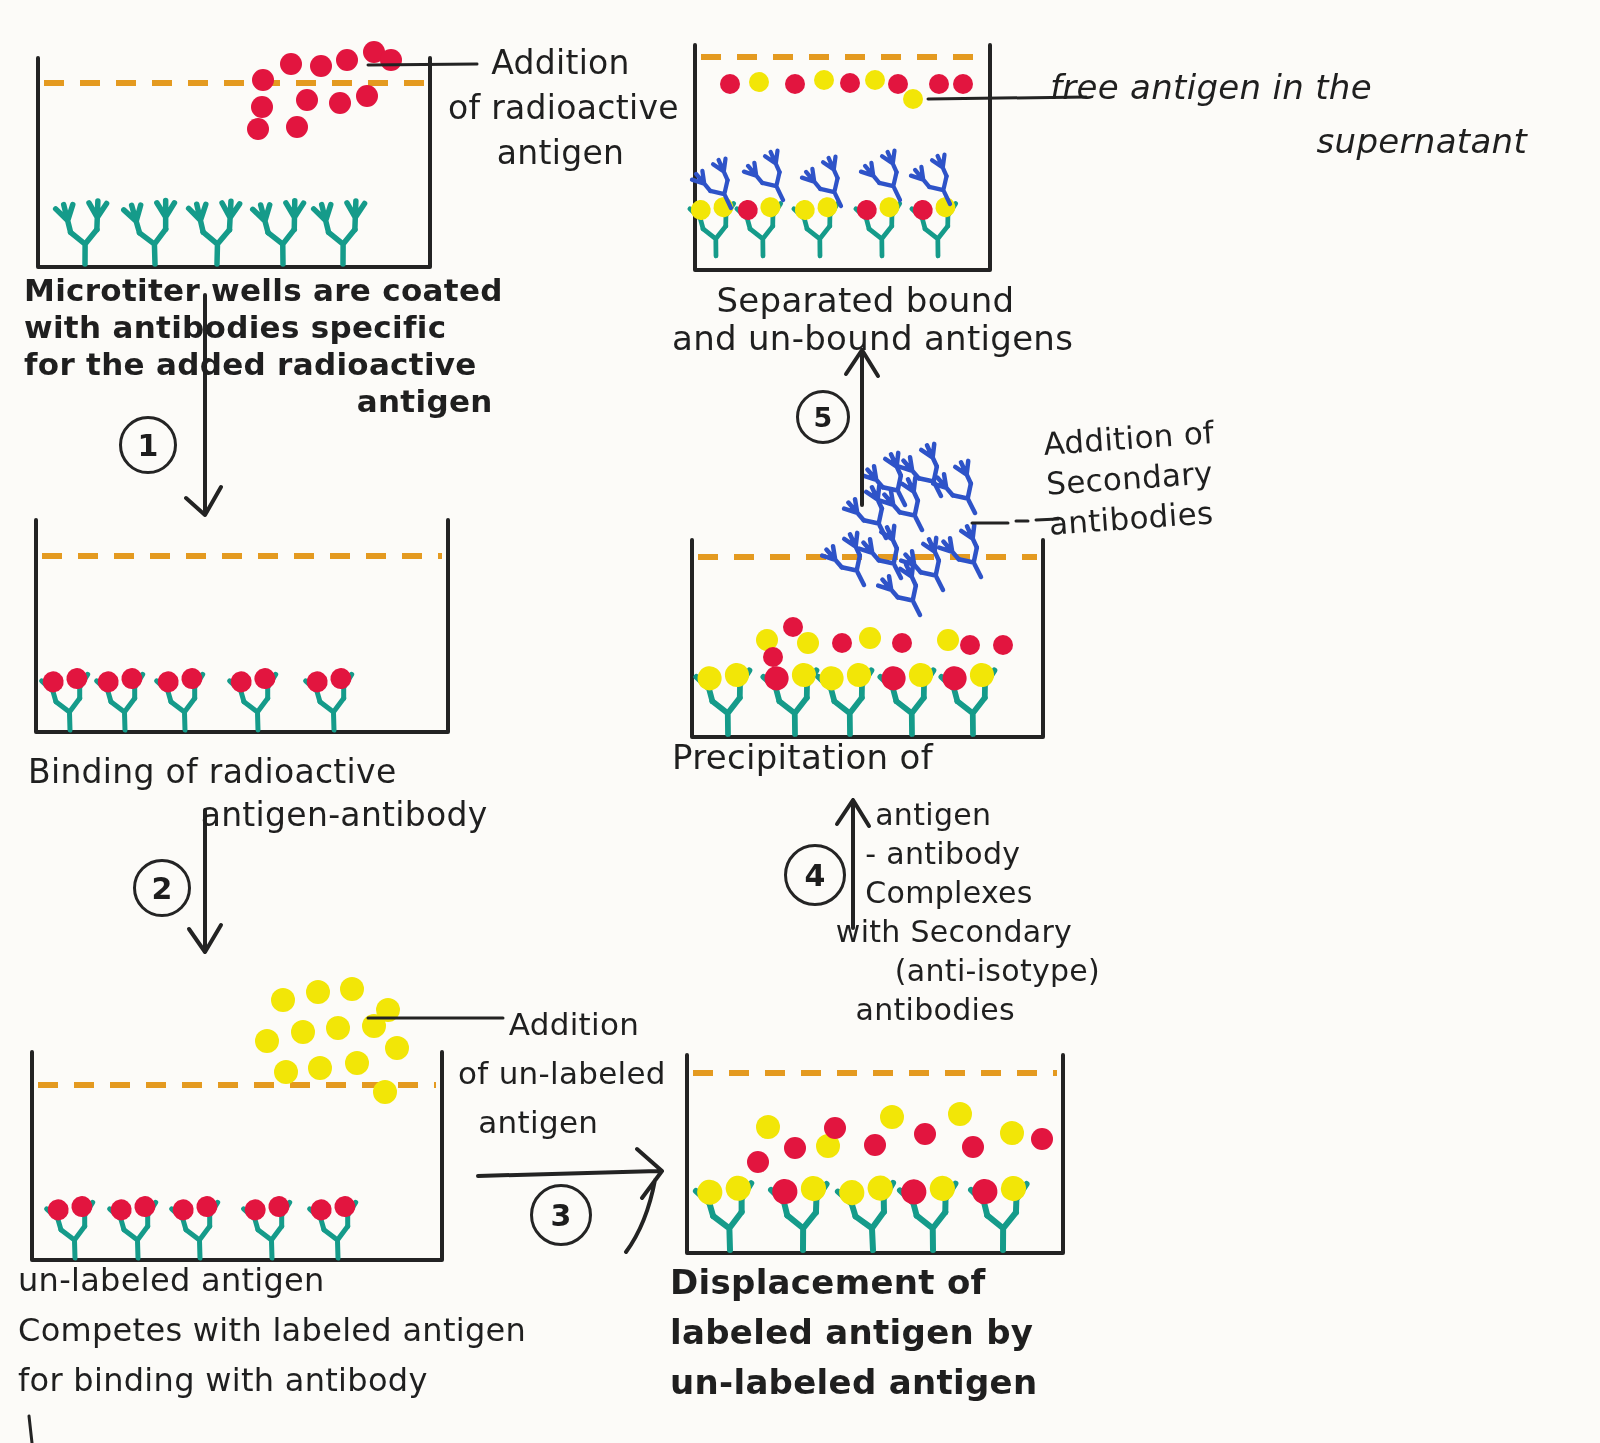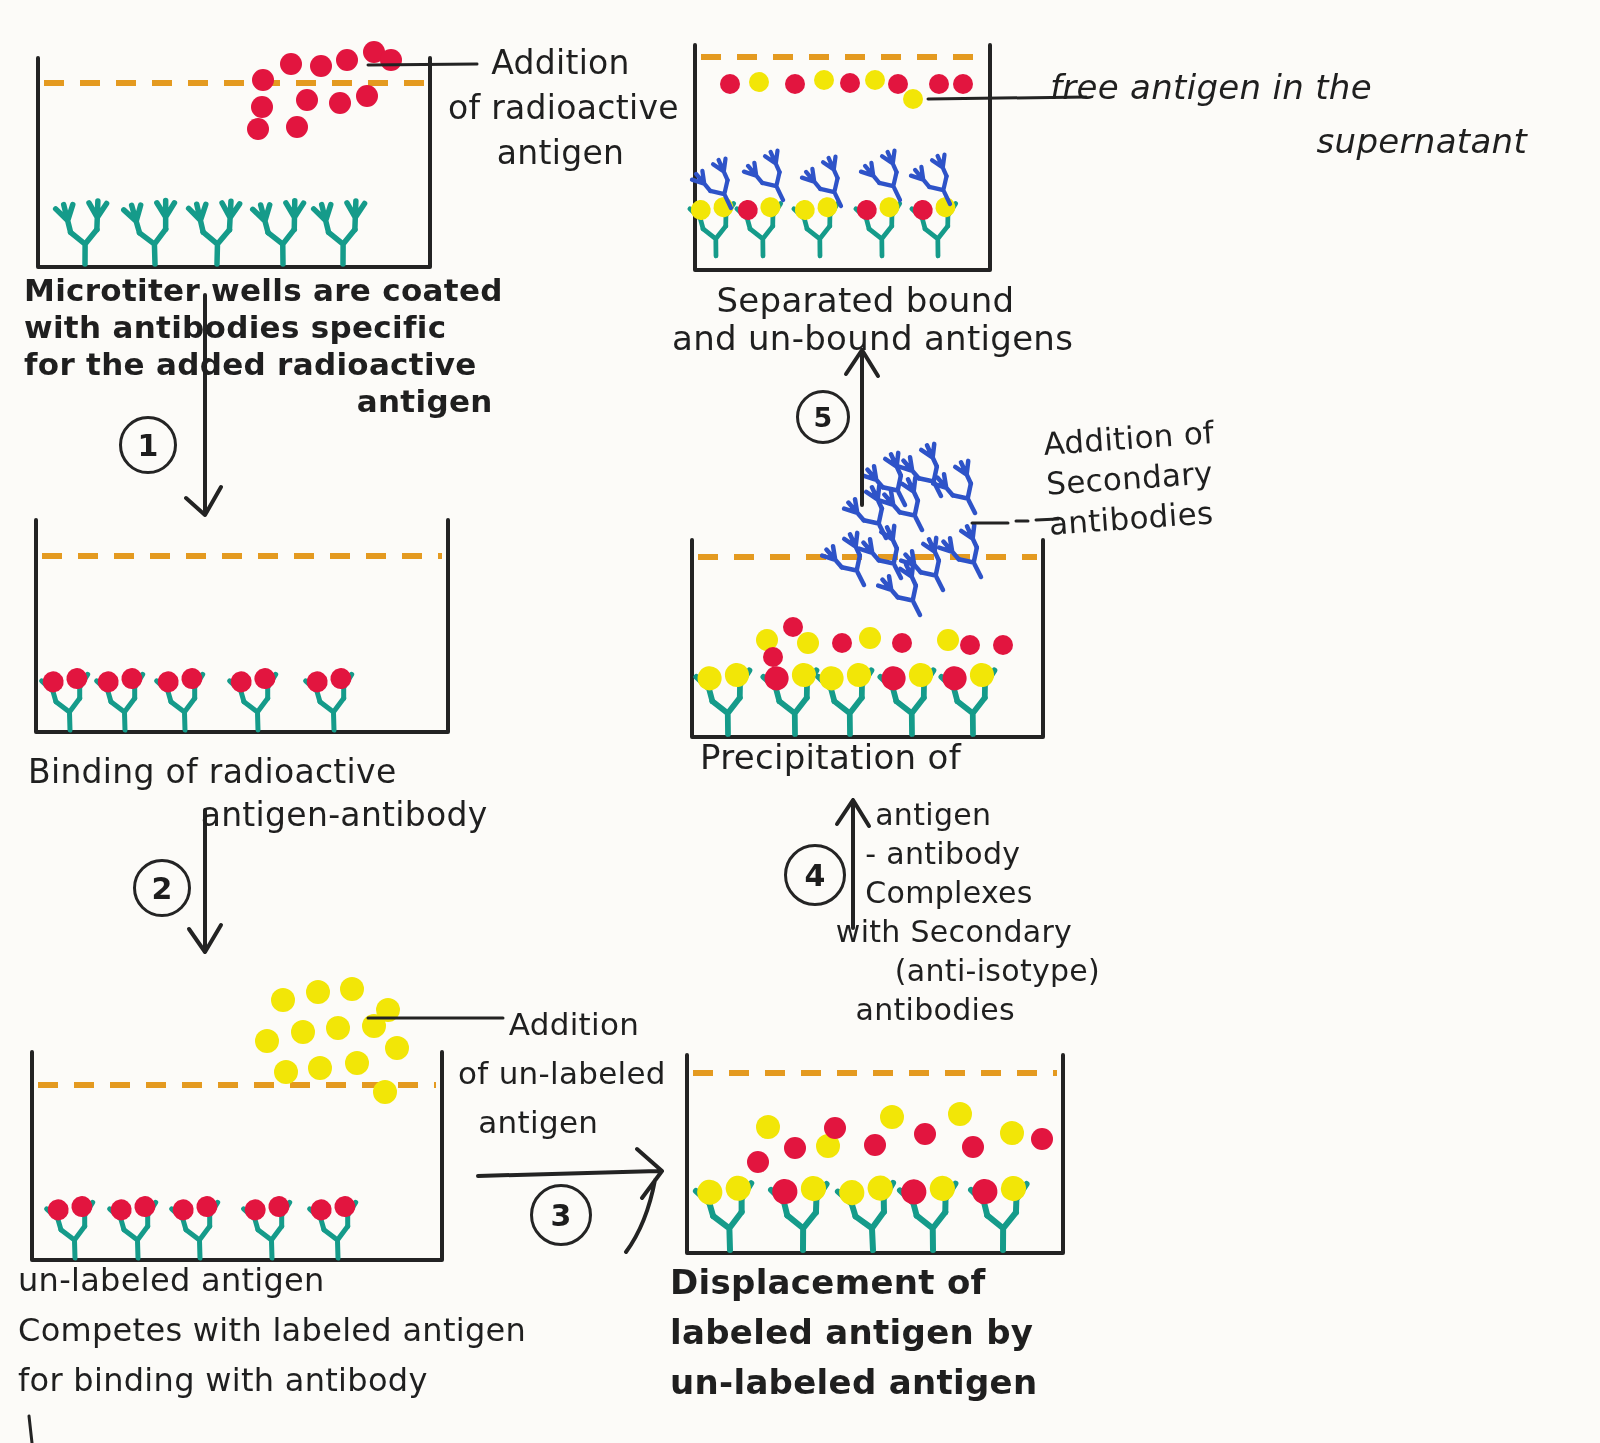--- a/index.html
+++ b/index.html
@@ -336,21 +336,21 @@
 <div class="hand" style="left:18px;top:1255px;font-size:32px;line-height:50px;">un-labeled antigen
 Competes with labeled antigen
 for binding with antibody</div>
 
 <div class="badge" style="left:530px;top:1184px;width:56px;height:56px;">3</div>
 
 <div class="hand" style="left:670px;top:1257px;font-size:34px;line-height:50px;font-weight:bold;">Displacement of
 labeled antigen by
 un-labeled antigen</div>
 
-<div class="hand" style="left:672px;top:737px;font-size:34px;margin-left:28px;">Precipitation of</div>
+<div class="hand" style="left:672px;top:737px;font-size:34px;">Precipitation of</div>
 
 <div class="hand" style="left:826px;top:795px;font-size:30px;line-height:39px;">     antigen
     - antibody
     Complexes
  with Secondary
        (anti-isotype)
    antibodies</div>
 
 <div class="badge" style="left:784px;top:844px;width:56px;height:56px;">4</div>
 

